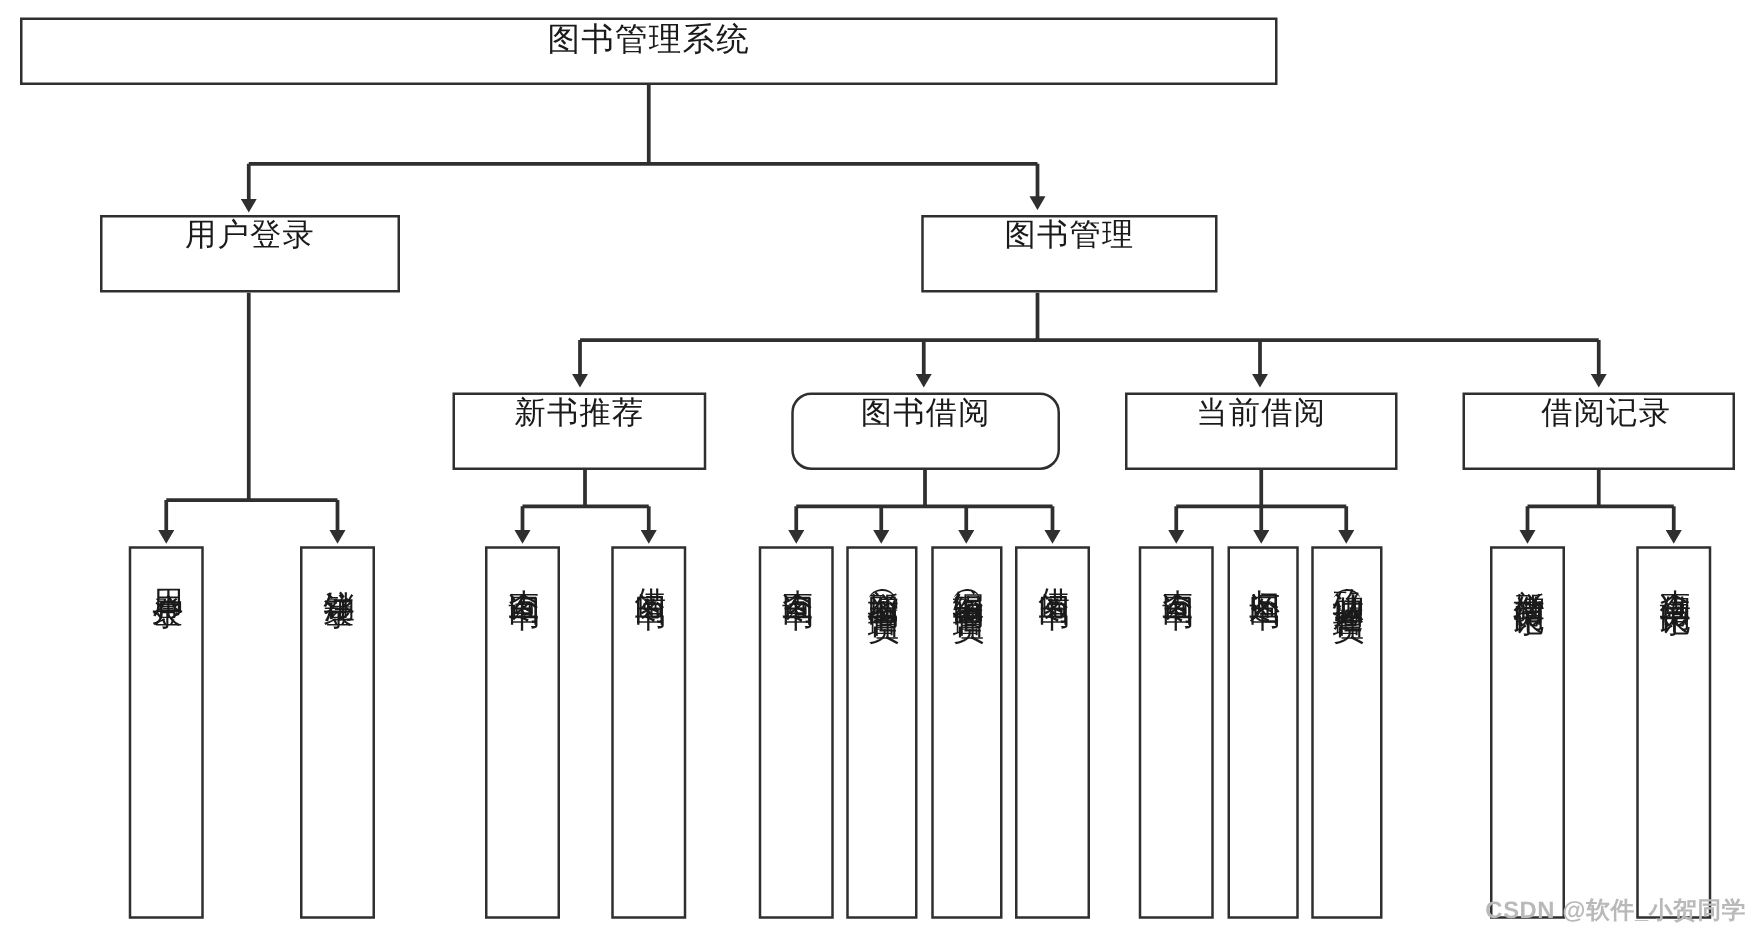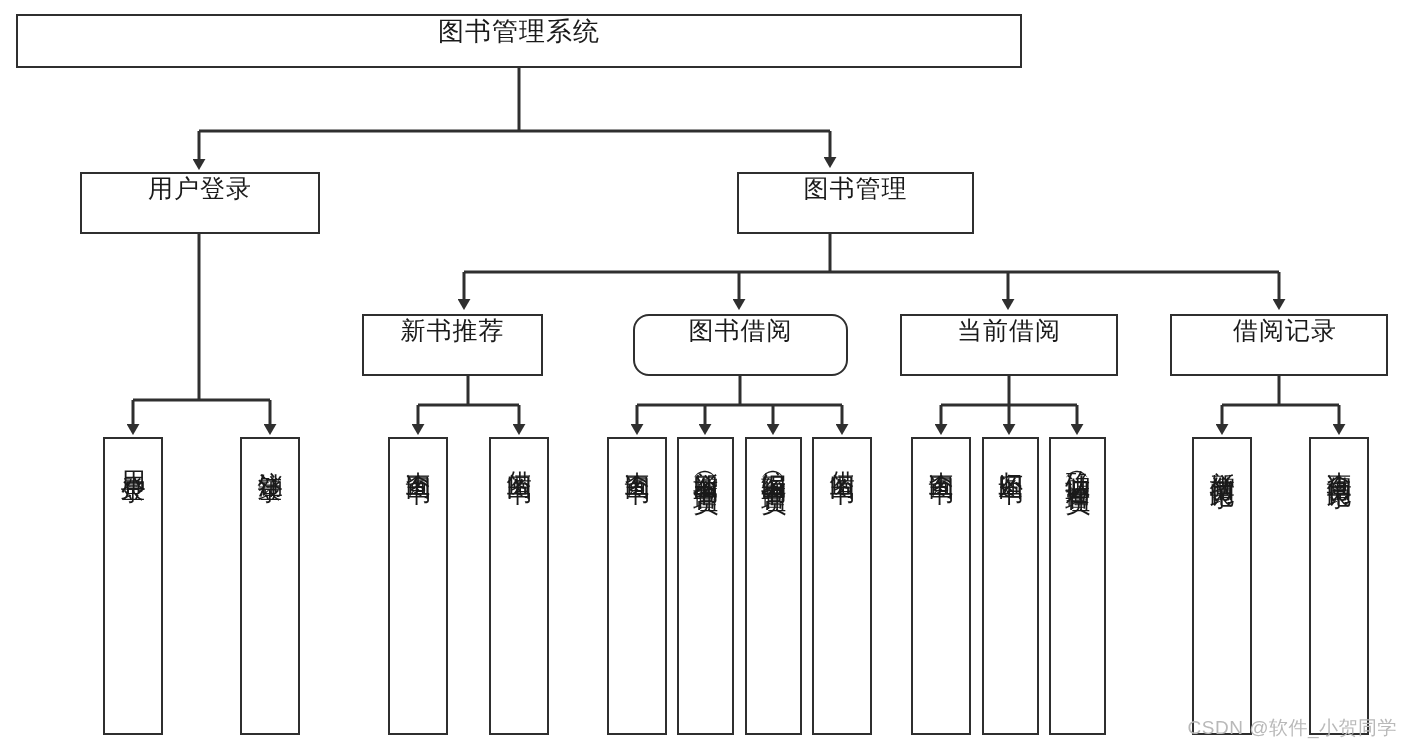--- a/index.html
+++ b/index.html
@@ -66,20 +66,21 @@
   }
   .watermark {
     position: absolute;
     right: 8px;
     bottom: 6px;
     font-size: 19px;
     color: #b9b9b9;
     letter-spacing: 0.5px;
     z-index: 5;
     white-space: nowrap;
+    font-weight: bold;
   }
 </style>
 </head>
 <body>
 
 <div id="diagram-root">
 
   <svg id="wires" viewBox="0 0 1405 747" width="1405" height="747" aria-hidden="true">
     <defs>
       <marker id="arrow" viewBox="0 0 12 14" refX="1" refY="7" markerWidth="11" markerHeight="13" orient="auto-start-reverse" markerUnits="userSpaceOnUse">
@@ -134,21 +135,21 @@
     <span class="node-label">图书管理系统</span>
   </div>
 
   <div class="node horizontal" style="left:80px; top:172px; width:240px; height:62px;">
     <span class="node-label">用户登录</span>
   </div>
   <div class="node horizontal" style="left:711px; top:172px; width:237px; height:62px;margin-left:26px;">
     <span class="node-label">图书管理</span>
   </div>
 
-  <div class="node horizontal" style="left:362px; top:314px; width:181px; height:62px;">
+  <div class="node horizontal" style="left:362px; top:314px; width:203px; height:62px;">
     <span class="node-label">新书推荐</span>
   </div>
   <div class="node horizontal" style="left:633px; top:314px; width:215px; height:62px;border-radius:16px;">
     <span class="node-label">图书借阅</span>
   </div>
   <div class="node horizontal" style="left:900px; top:314px; width:218px; height:62px;">
     <span class="node-label">当前借阅</span>
   </div>
   <div class="node horizontal" style="left:1170px; top:314px; width:218px; height:62px;padding-left:12px;">
     <span class="node-label">借阅记录</span>

